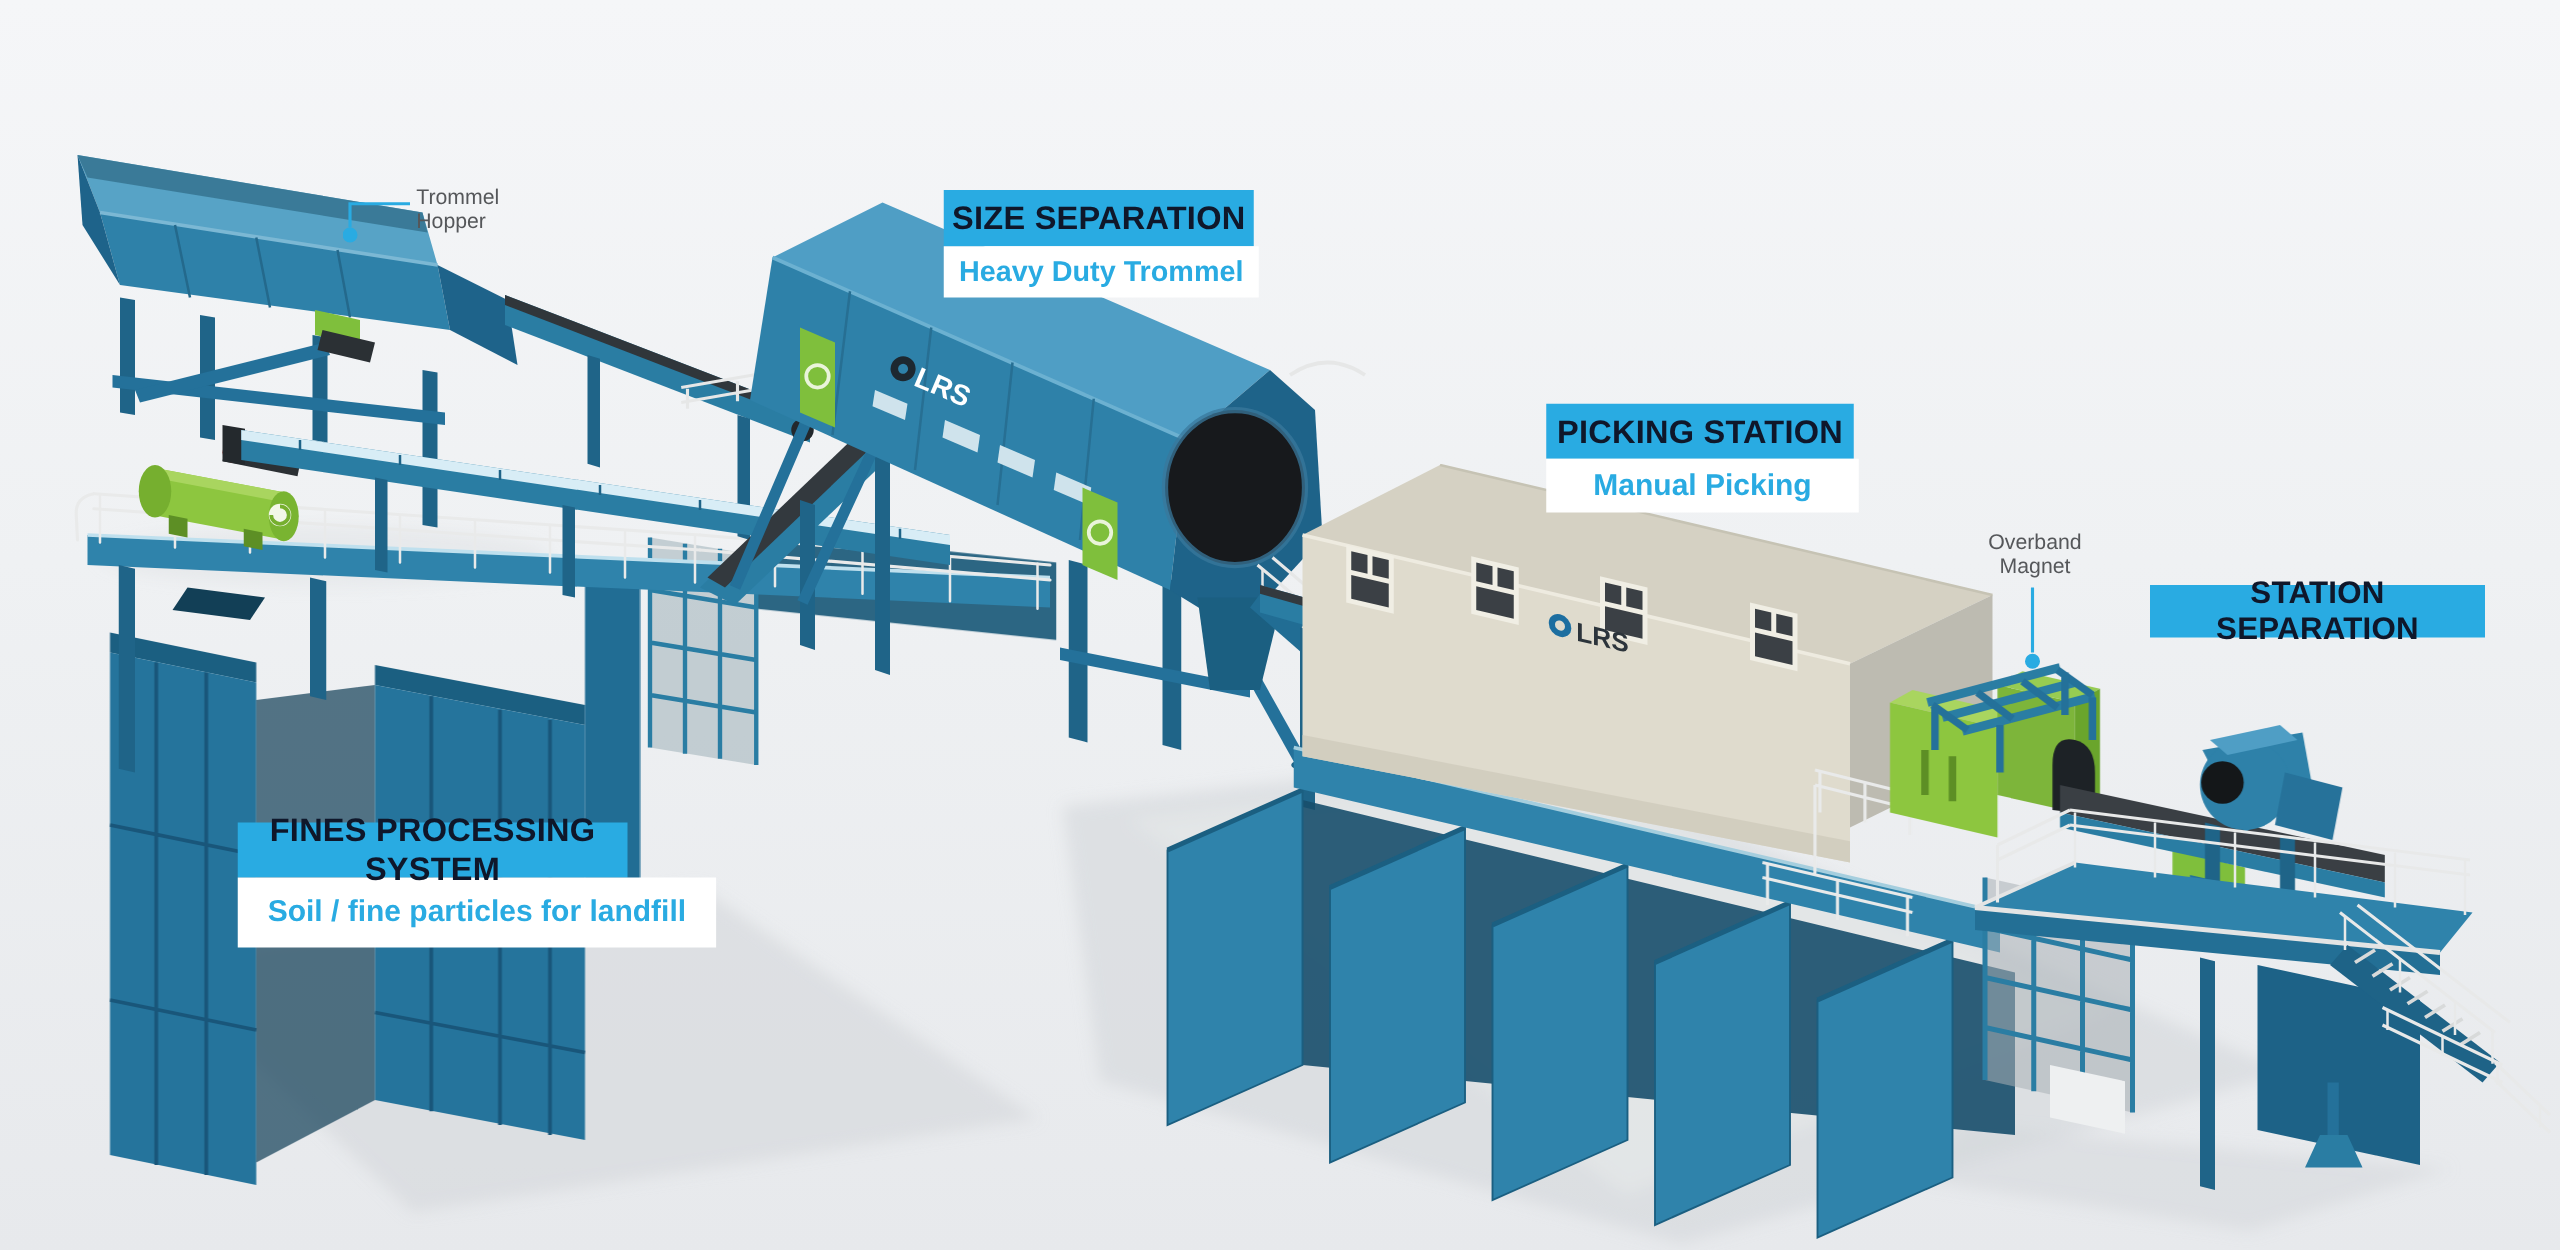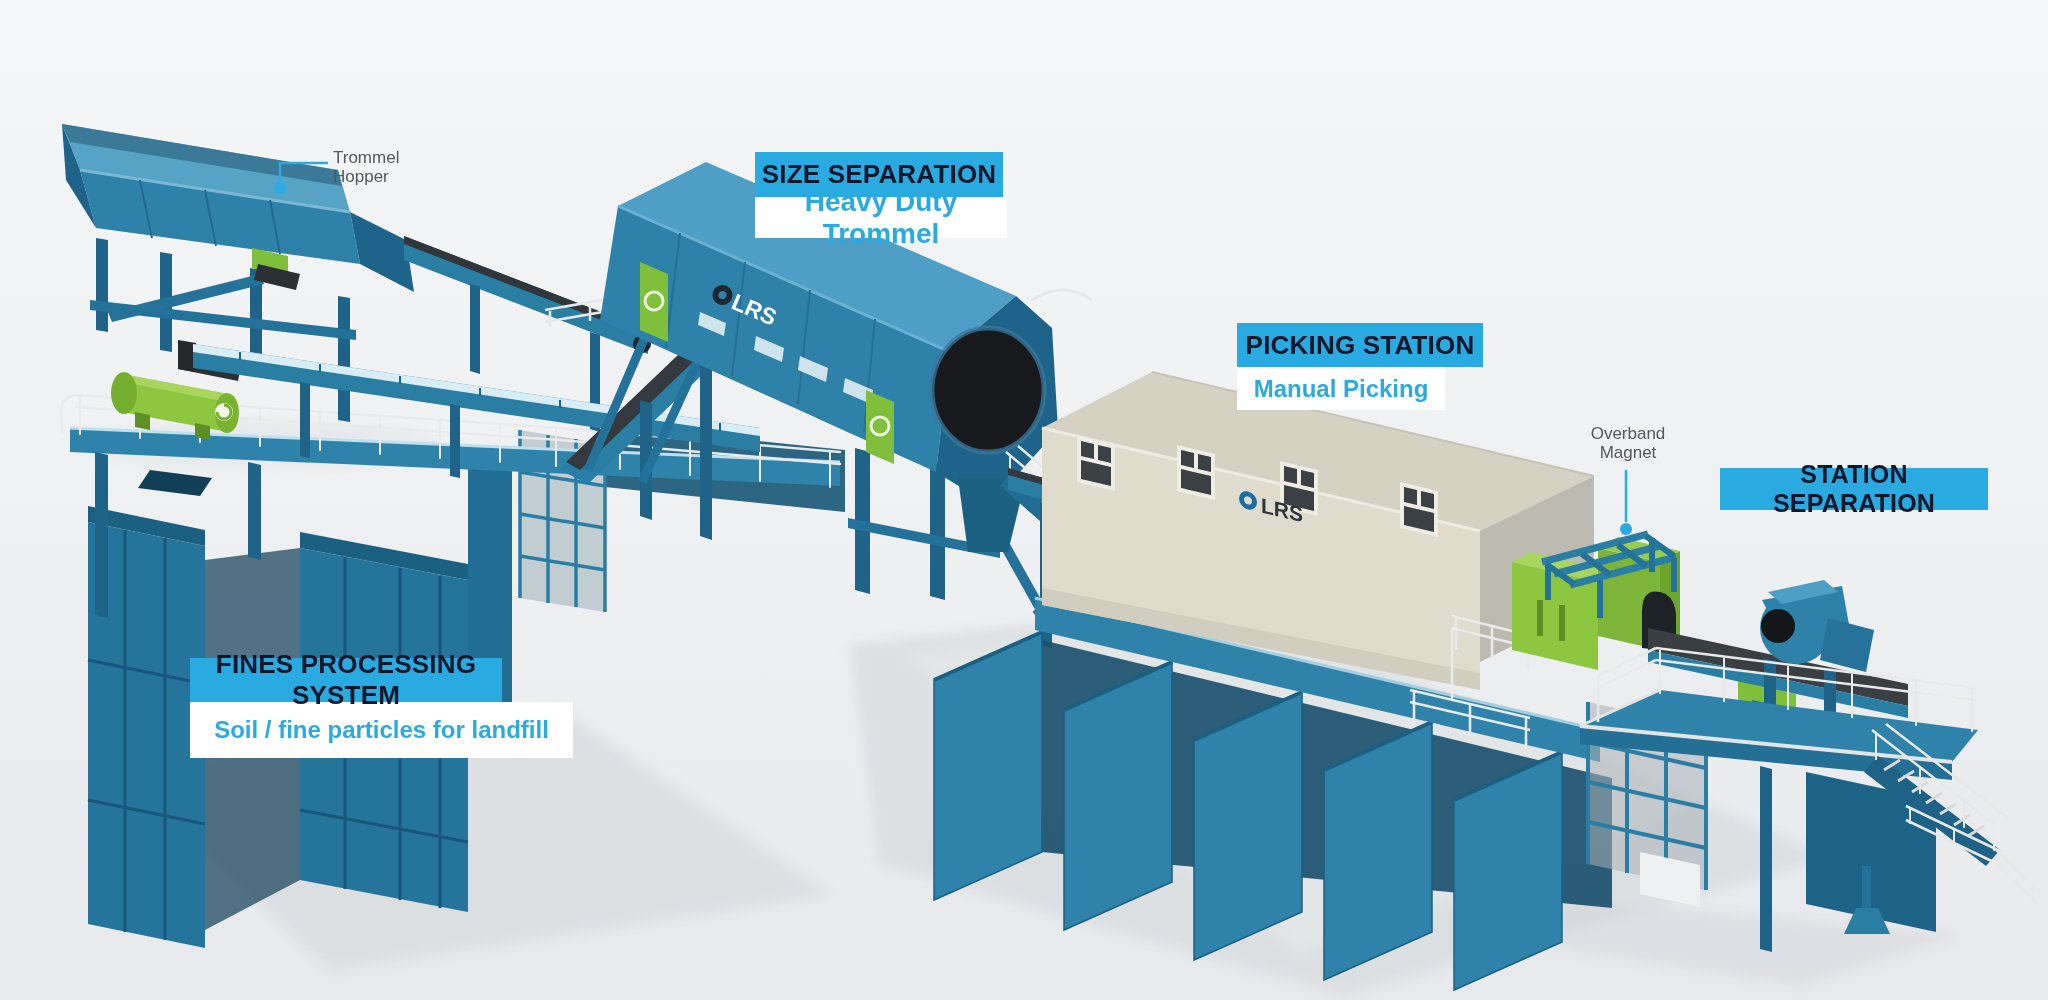--- a/index.html
+++ b/index.html
@@ -19,23 +19,23 @@
     background:#29abe2;color:#0f172a;font-weight:bold;
     display:flex;align-items:center;justify-content:center;
     letter-spacing:0.2px;box-sizing:border-box;
   }
   .banner .s{
     background:#ffffff;color:#29abe2;font-weight:bold;
     display:flex;align-items:center;justify-content:center;
     box-sizing:border-box;
   }
   .b-size .t{width:248px;height:45px;font-size:26px;}
-  .b-size .s{width:252px;height:41px;font-size:28px;}
+  .b-size .s{width:252px;height:41px;font-size:23px;}
   .b-pick .t{width:246px;height:44px;font-size:26px;}
-  .b-pick .s{width:208px;height:43px;font-size:24px;}
+  .b-pick .s{width:250px;height:43px;font-size:24px;}
   .b-lights .t{width:268px;height:42px;font-size:25px;}
   .b-lights .s{width:272px;height:65px;font-size:21px;line-height:24px;padding:0 18px;}
   .b-fines .t{width:312px;height:44px;font-size:26px;}
   .b-fines .s{width:383px;height:56px;font-size:24px;}
 </style>
 </head>
 <body>
 
 <div class="stage">
 

